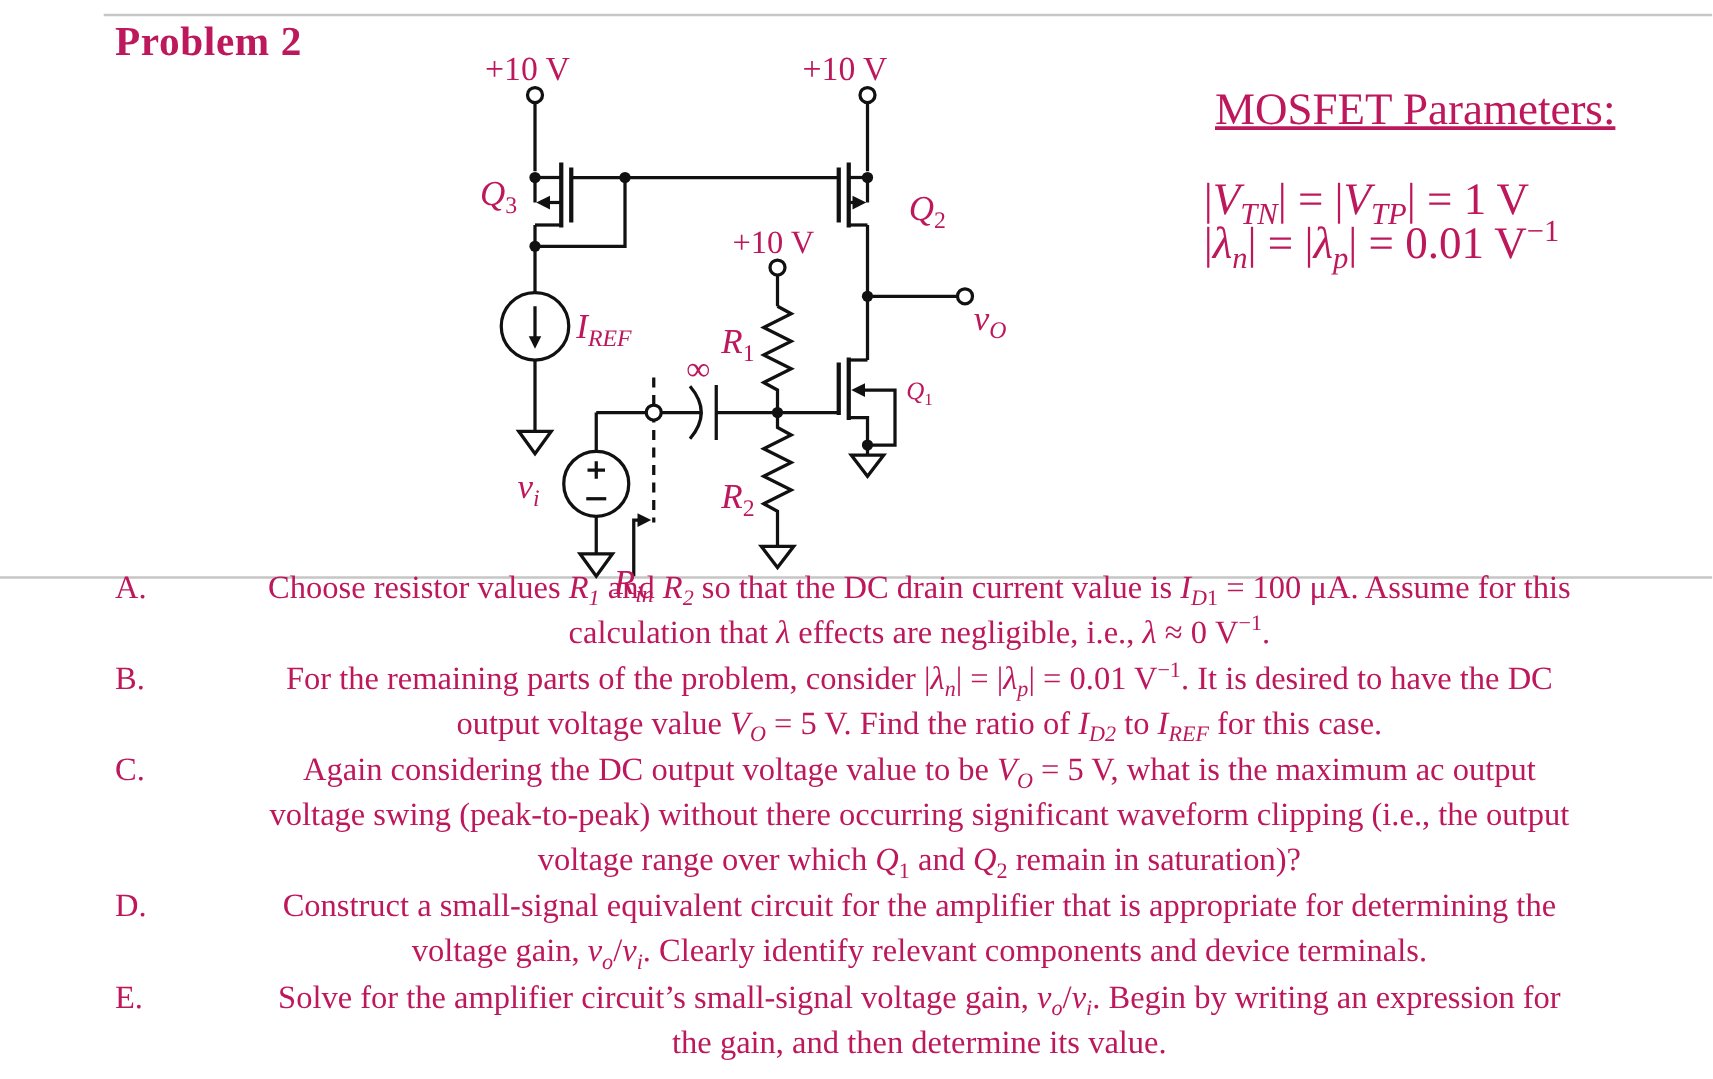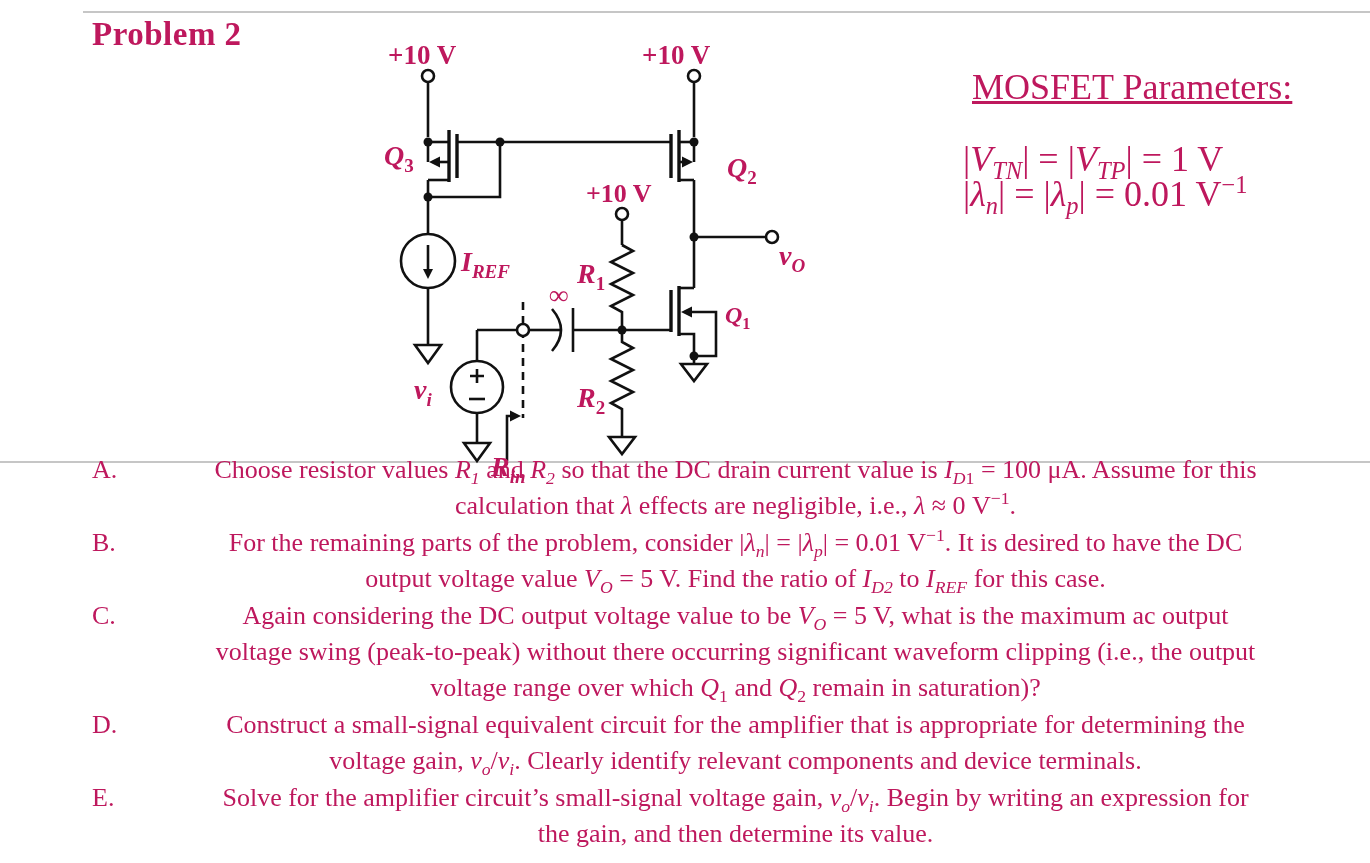--- a/index.html
+++ b/index.html
@@ -14,21 +14,21 @@
   .params .heading { text-decoration:underline; padding-left:9px; margin-bottom:34px; }
   .params .pline { line-height:35px; white-space:nowrap; }
   
   .problems { position:absolute; left:92px; top:452px; width:1245px; font-size:26px; line-height:36.4px; }
   .problem-item { display:flex; }
   .problem-item .plabel { flex:0 0 42px; }
   .problem-item .ptext { flex:1;text-align:center; }
   sub { font-size:68%; line-height:0; }
   sup { font-size:68%; line-height:0; }
   
-  .clabel { position:absolute; font-size:27px; white-space:nowrap;font-weight:bold; }
+  .clabel { position:absolute; font-size:27px; white-space:nowrap; }
   svg.schematic { position:absolute; left:0; top:0; }
 </style>
 </head>
 <body>
 
 <div class="page">
 
   <div class="rule" style="left:83px; top:11px; width:1287px;"></div>
   <div class="rule" style="left:0px; top:461px; width:1370px;"></div>
 
@@ -143,21 +143,21 @@
       <circle cx="772" cy="237" r="6"></circle>
       <circle cx="523" cy="330" r="6"></circle>
     </g>
   </svg>
 
   <span class="clabel" style="left:388px; top:40px;">+10 V</span>
   <span class="clabel" style="left:642px; top:40px;">+10 V</span>
   <span class="clabel" style="left:586px; top:179px; font-size:26px;">+10 V</span>
   <span class="clabel" style="left:384px; top:140px; font-size:28px;"><i>Q</i><sub>3</sub></span>
   <span class="clabel" style="left:727px; top:152px; font-size:28px;"><i>Q</i><sub>2</sub></span>
-  <span class="clabel" style="left:725px; top:302px; font-size:24px;"><i>Q</i><sub>1</sub></span>
+  <span class="clabel" style="left:725px; top:302px; font-size:20px;"><i>Q</i><sub>1</sub></span>
   <span class="clabel" style="left:461px; top:246px; font-size:28px;"><i>I</i><sub><i>REF</i></sub></span>
   <span class="clabel" style="left:577px; top:258px; font-size:28px;"><i>R</i><sub>1</sub></span>
   <span class="clabel" style="left:577px; top:382px; font-size:28px;"><i>R</i><sub>2</sub></span>
   <span class="clabel" style="left:414px; top:374px; font-size:28px;"><i>v</i><sub><i>i</i></sub></span>
   <span class="clabel" style="left:779px; top:240px; font-size:28px;"><i>v</i><sub><i>O</i></sub></span>
   <span class="clabel" style="left:549px; top:280px; font-size:27px;">∞</span>
   <span class="clabel" style="left:491px; top:451px; font-size:28px;"><i>R</i><sub><i>in</i></sub></span>
 
   <div class="params">
     <div class="heading">MOSFET Parameters:</div>

